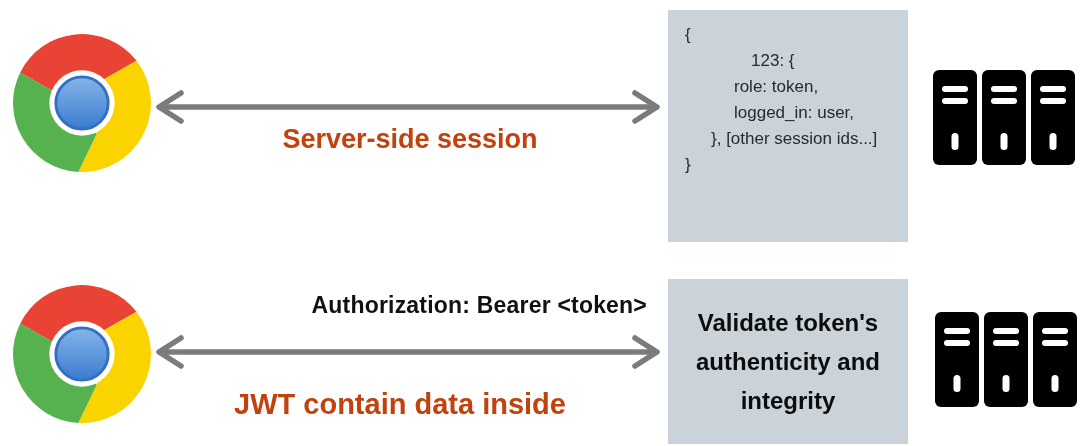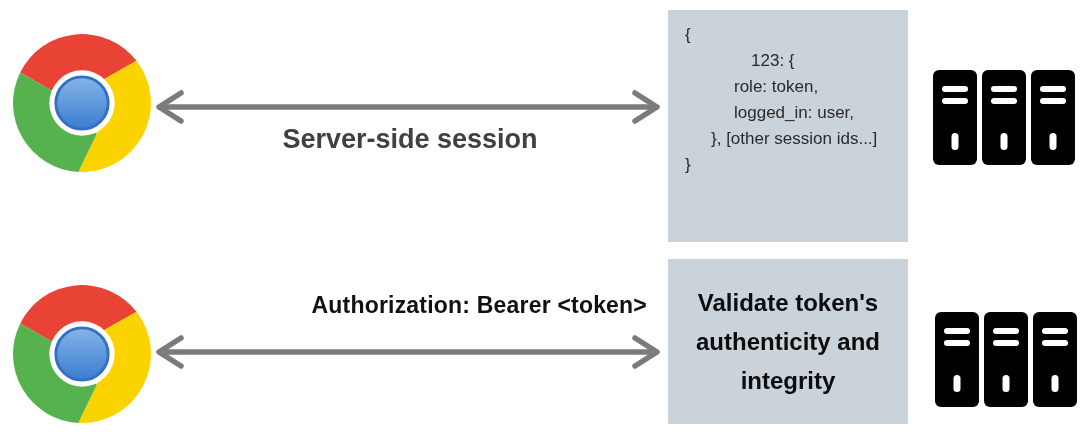--- a/index.html
+++ b/index.html
@@ -28,21 +28,21 @@
     font-size: 23px;
     font-weight: 800;
     color: #111111;
     letter-spacing: 0.2px;
     white-space: nowrap;
   }
   .mech-label {
     width: 500px;
     text-align: center;
     font-weight: 800;
-    color: #404040;
+    color: #c2410c;
     white-space: nowrap;
   }
   .mech-label.row1 { font-size: 27px; }
   .mech-label.row2 { font-size: 29px; }
 
   
   .gray-box { background: #cad3da; }
   .code-box {
     left: 668px; top: 10px;
     width: 240px; height: 232px;
@@ -53,21 +53,21 @@
     color: #2a2a2a;
     white-space: nowrap;
   }
   .code-line { display: block; }
   .ind-1 { padding-left: 26px; }
   .ind-2 { padding-left: 49px; }
   .code-bold { font-weight: 400; margin-left: 40px; }
   .code-italic { }
 
   .validate-box {
-    left: 668px; top: 259px;
+    left: 668px; top: 279px;
     width: 240px; height: 165px;
     box-sizing: border-box;
     display: flex;
     align-items: center;
     justify-content: center;
     text-align: center;
     padding: 0 8px;
     font-size: 24px;
     line-height: 39px;
     font-weight: 800;
@@ -148,20 +148,21 @@
   </svg>
 
   <svg class="abs arrow-svg" style="left:148px; top:334px;" viewBox="0 0 520 36">
     <line x1="16" y1="18" x2="504" y2="18" stroke="#7b7b7b" stroke-width="5.5"></line>
     <polyline points="33,4 11,18 33,32" fill="none" stroke="#7b7b7b" stroke-width="5.5" stroke-linecap="round" stroke-linejoin="round"></polyline>
     <polyline points="487,4 509,18 487,32" fill="none" stroke="#7b7b7b" stroke-width="5.5" stroke-linecap="round" stroke-linejoin="round"></polyline>
   </svg>
 
   <div class="abs req-label" style="left:147px; top:292px;text-align:right;">Authorization: Bearer &lt;token&gt;</div>
 
+  <div class="abs mech-label row2" style="left:150px; top:388px;">JWT contain data inside</div>
 
   <div class="abs gray-box validate-box">Validate token's authenticity and integrity</div>
 
   <svg class="abs servers-svg" style="left:935px; top:312px;" viewBox="0 0 142 95">
     <g fill="#000000">
       <rect x="0" y="0" width="44" height="95" rx="6"></rect>
       <rect x="49" y="0" width="44" height="95" rx="6"></rect>
       <rect x="98" y="0" width="44" height="95" rx="6"></rect>
     </g>
     <g fill="#ffffff">

